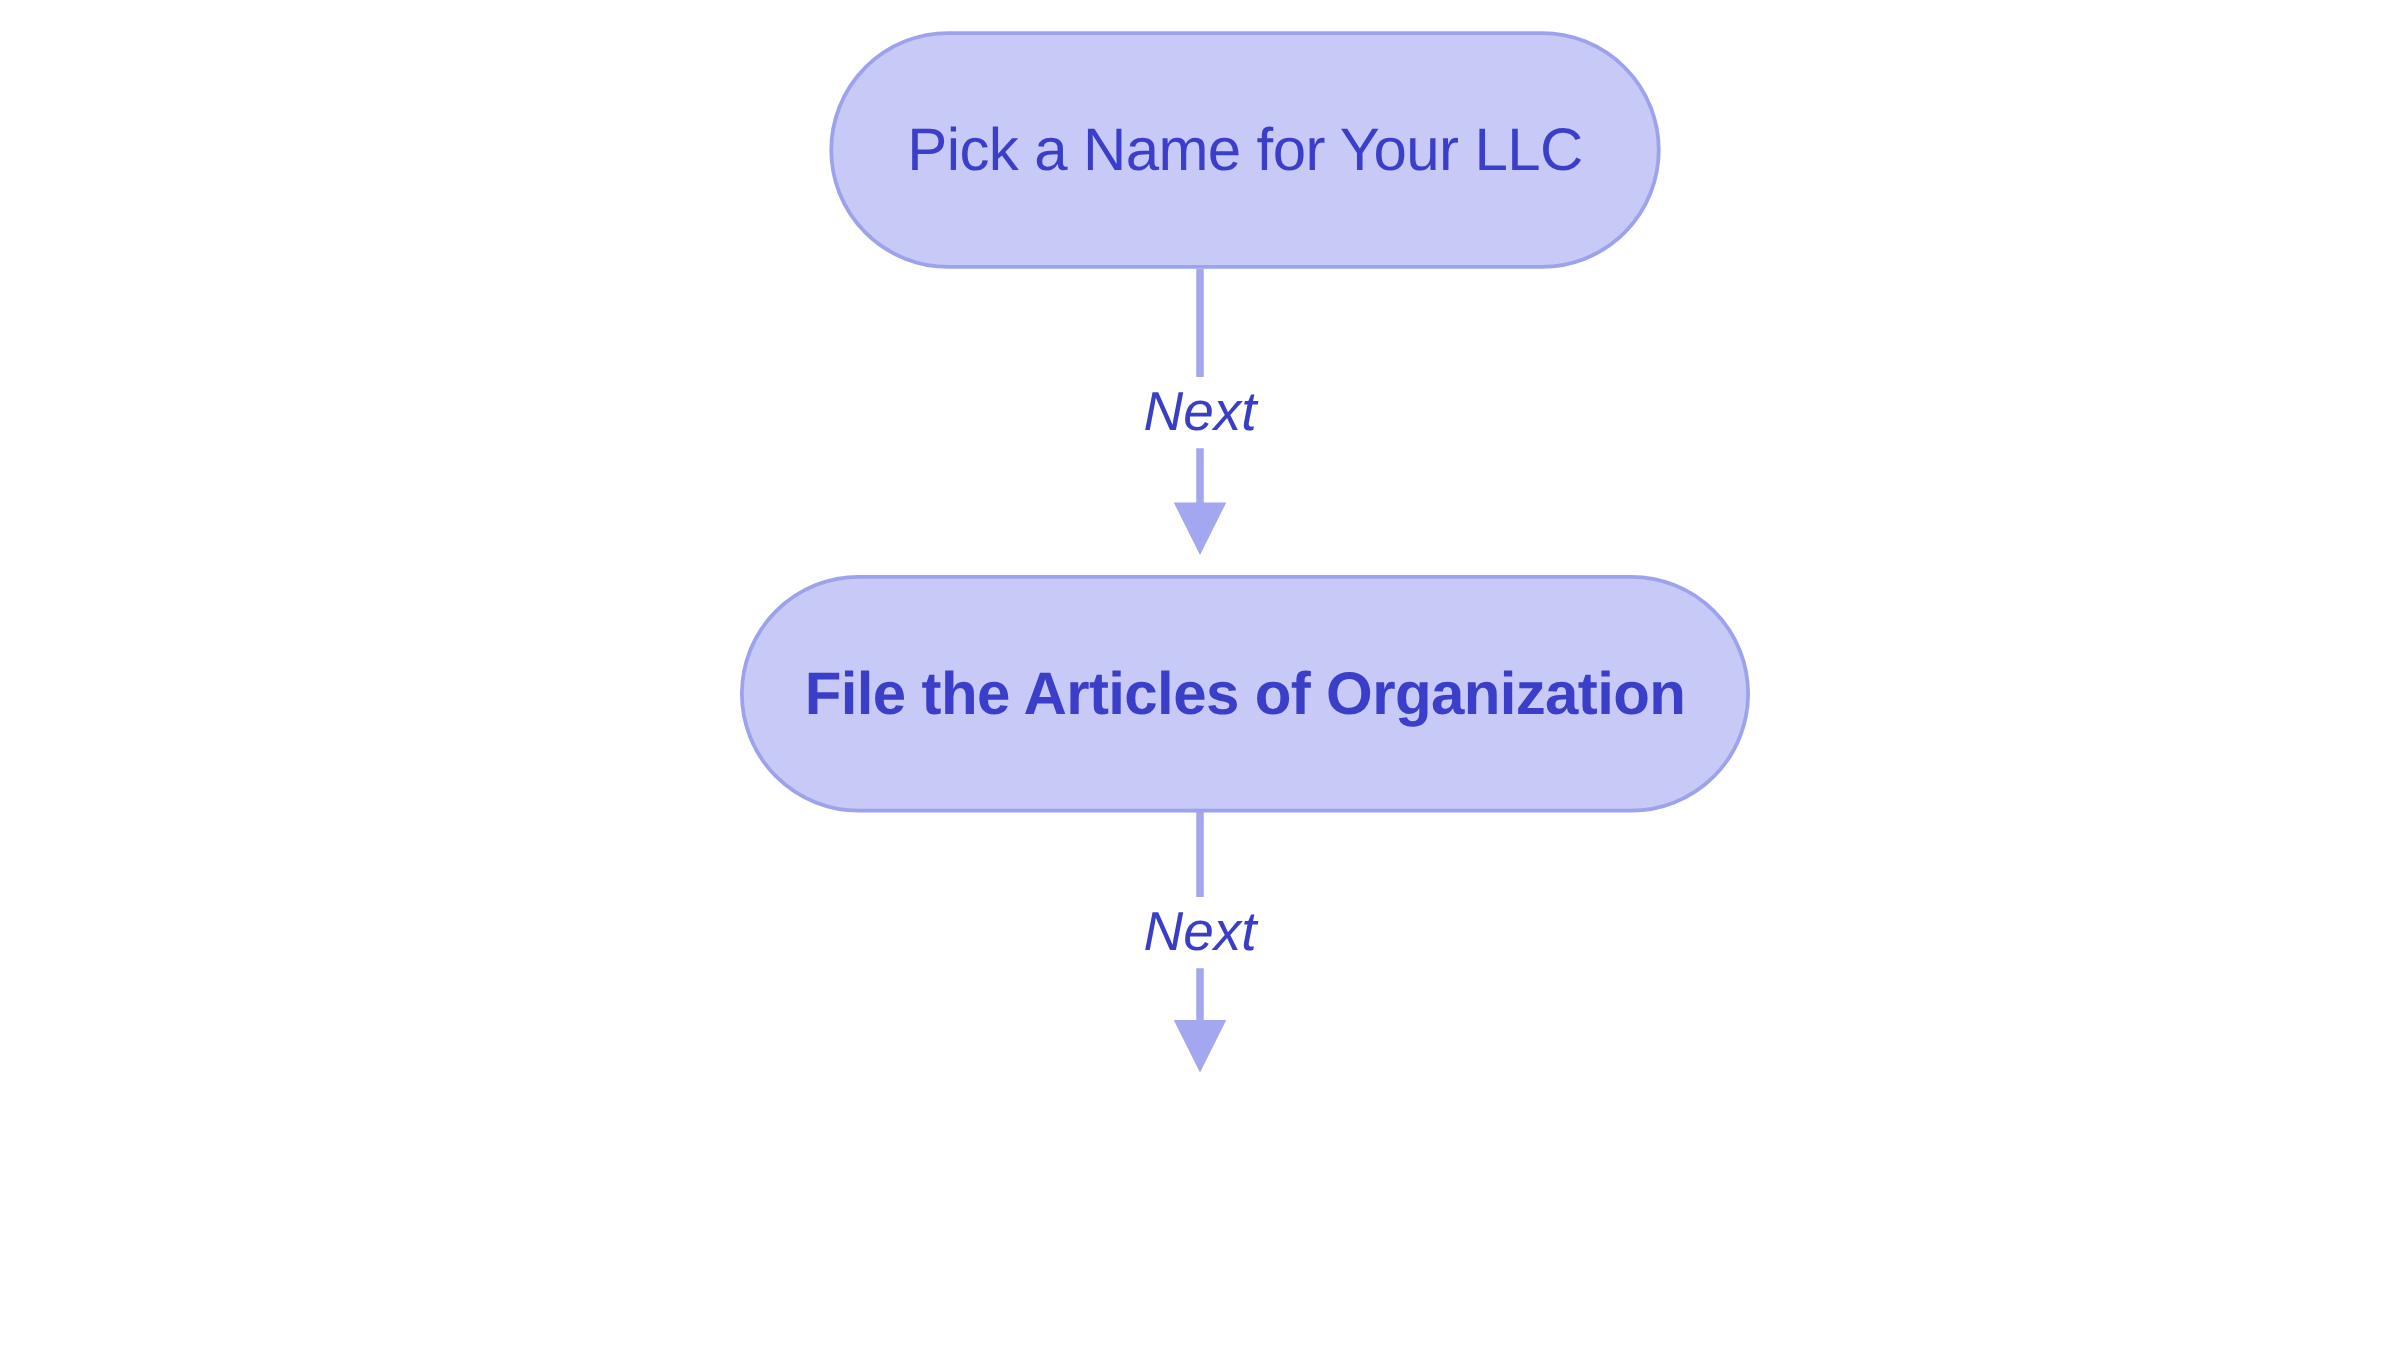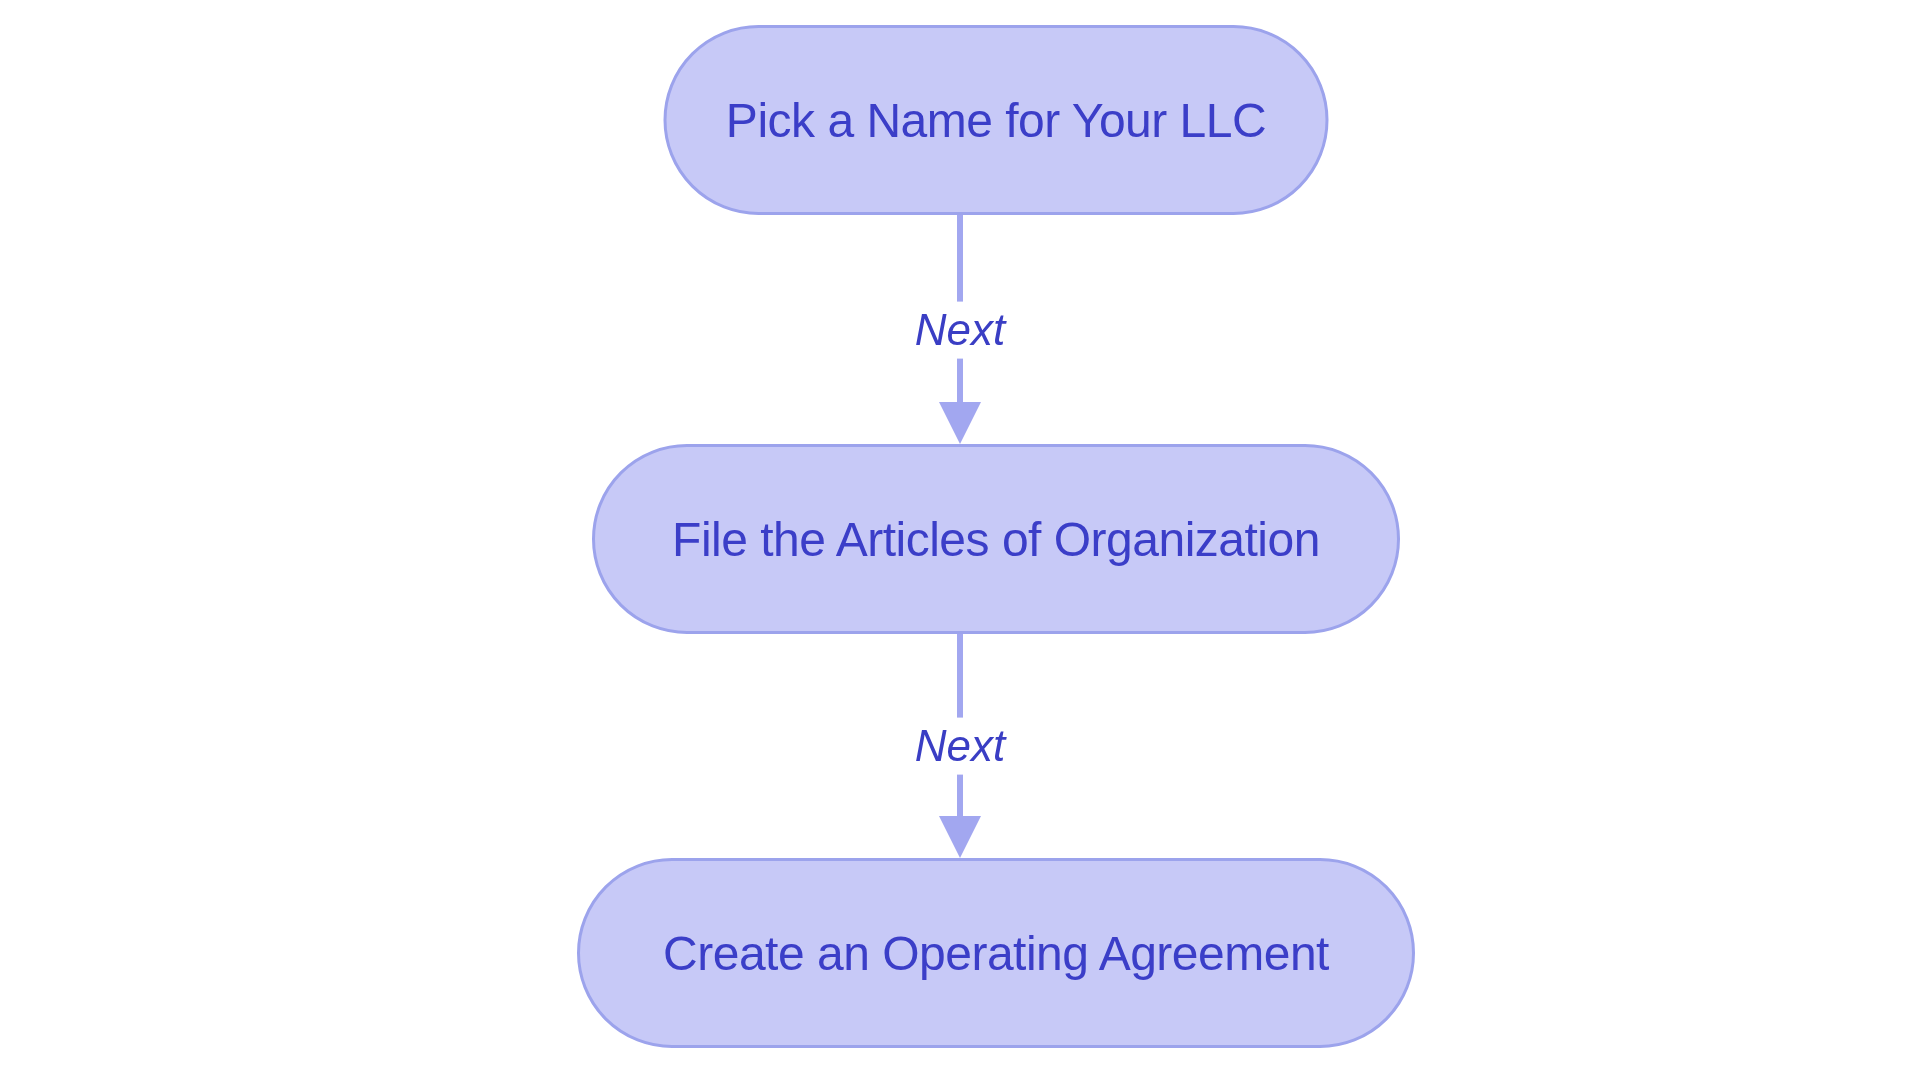--- a/index.html
+++ b/index.html
@@ -47,21 +47,21 @@
     align-items:center;
     justify-content:center;
     color:var(--node-text);
     font-size:48px;
     letter-spacing:-0.5px;
     white-space:nowrap;
     text-align:center;
     margin-left:36px;
   }
   .node-1{top:25px;width:665px;}
-  .node-2{top:444px;width:808px;}
+  .node-2{top:460px;width:808px;font-weight:bold;}
   .node-3{top:858px;width:838px;}
   .edge-label{
     position:absolute;
     left:960px;
     transform:translate(-50%,-50%);
     background:var(--canvas-bg);
     color:var(--edge-label-text);
     font-size:44px;
     line-height:1.2;
     padding:2px 10px;
@@ -88,21 +88,18 @@
   </svg>
 
   <div class="node node-1">
     <span>Pick a Name for Your LLC</span>
   </div>
 
   <div class="node node-2">
     <span>File the Articles of Organization</span>
   </div>
 
-  <div class="node node-3">
-    <span>Create an Operating Agreement</span>
-  </div>
 
   <div class="edge-label edge-label-1">Next</div>
 
   <div class="edge-label edge-label-2">Next</div>
 
 </div>
 
 </body></html>

